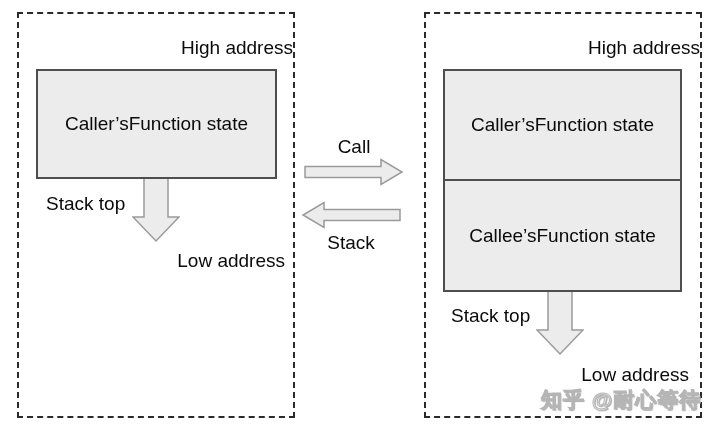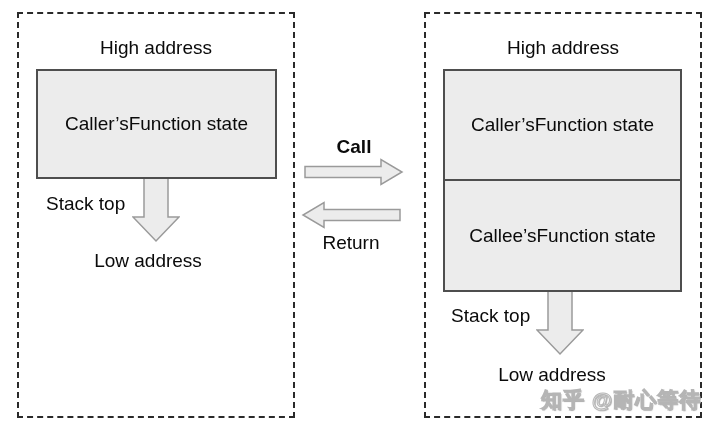--- a/index.html
+++ b/index.html
@@ -34,21 +34,21 @@
   }
   .panel-left  { left: 17px; }
   .panel-right { left: 424px; }
 
   .label {
     position: absolute;
     font-size: 19px;
     line-height: 22px;
     white-space: nowrap;
   }
-  .centered { width: 100%; text-align: center; white-space: nowrap; }
+  .centered { width: 100%; text-align: right; white-space: nowrap; }
 
   .frame-box {
     position: absolute;
     background: var(--box-fill);
     border: 2px solid var(--box-border);
     display: flex;
     flex-direction: row;
     align-items: center;
     justify-content: center;
     text-align: center;
@@ -77,21 +77,21 @@
     stroke-linejoin: miter;
   }
 
   .mid-label {
     position: absolute;
     font-size: 19px;
     line-height: 22px;
     text-align: center;
     width: 100px;
   }
-  .call-label   { left: 304px; top: 136px; font-weight: bold; }
+  .call-label   { left: 304px; top: 136px; }
   .return-label { left: 301px; top: 232px; }
   .h-arrow { position: absolute; width: 100px; height: 30px; }
   .call-arrow   { left: 304px; top: 157px; }
   .return-arrow { left: 301px; top: 200px; }
 
   .watermark {
     position: absolute;
     left: 541px;
     top: 388px;
     font-size: 21px;
@@ -130,21 +130,21 @@
   <div class="mid-label call-label">Call</div>
 
   <svg class="h-arrow call-arrow" viewBox="0 0 100 30">
     <path class="arrow-shape" d="M1 9.5 L77 9.5 L77 2.5 L98 15 L77 27.5 L77 20.5 L1 20.5 Z"></path>
   </svg>
 
   <svg class="h-arrow return-arrow" viewBox="0 0 100 30">
     <path class="arrow-shape" d="M99 9.5 L23 9.5 L23 2.5 L2 15 L23 27.5 L23 20.5 L99 20.5 Z"></path>
   </svg>
 
-  <div class="mid-label return-label">Return</div>
+  <div class="mid-label return-label">Stack</div>
 
   <div class="panel panel-right">
     <div class="label centered rp-high">High address</div>
 
     <div class="frame-box rp-caller">
       <span>Caller’s</span>
       <span>Function state</span>
     </div>
 
     <div class="frame-box rp-callee">

